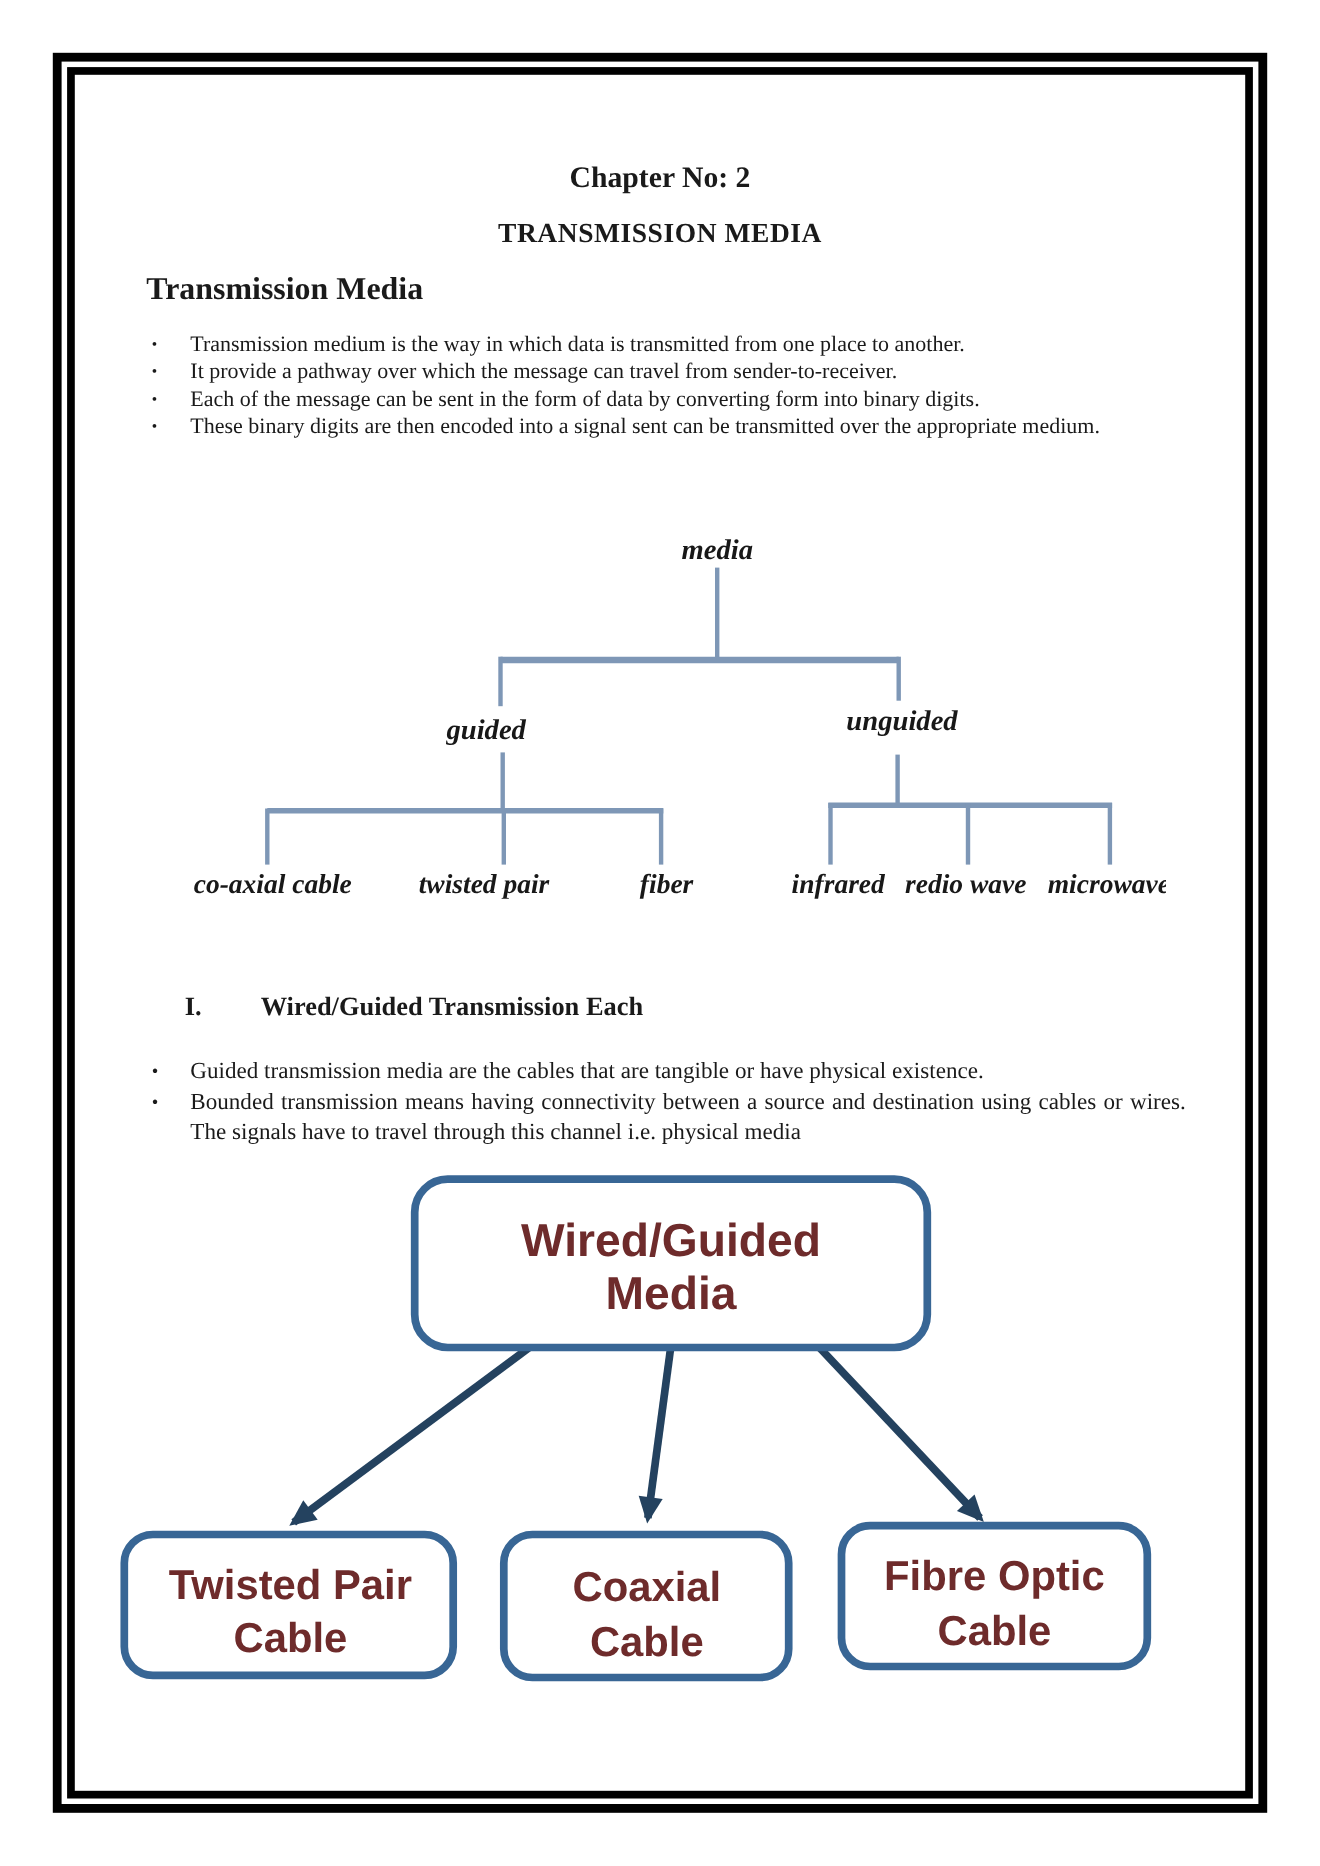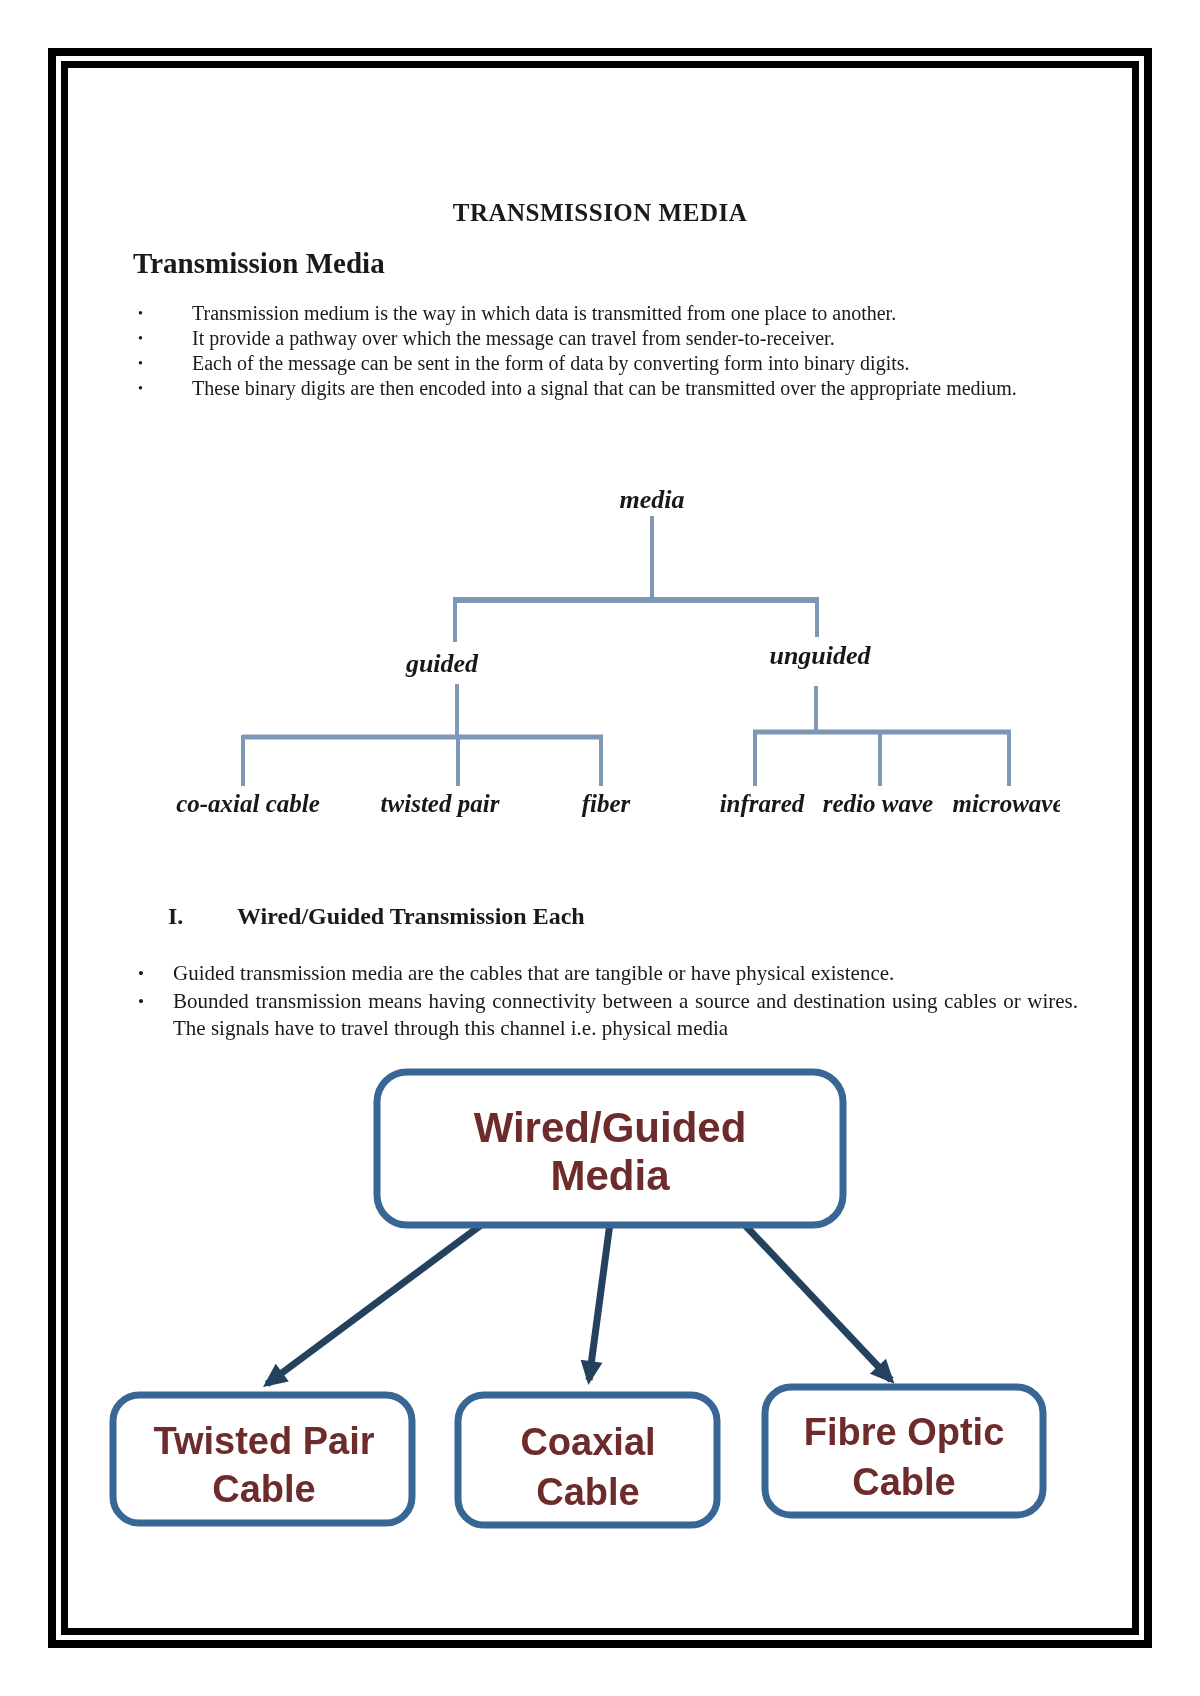--- a/index.html
+++ b/index.html
@@ -13,21 +13,21 @@
   .main-title{position:absolute;left:133px;width:934px;top:199px;text-align:center;
               font-size:25px;font-weight:700;letter-spacing:0.5px;}
   .heading1{position:absolute;left:133px;top:247px;font-size:29px;font-weight:700;}
 
   .bullets1{position:absolute;left:135px;top:301px;width:935px;font-size:20px;line-height:25px;}
   .bullets2{position:absolute;left:135px;top:960px;width:945px;font-size:21px;line-height:27.5px;}
   .bullet-row{display:flex;align-items:flex-start;}
   .bullet-row .marker{flex:0 0 35px;text-align:left;padding-left:3px;font-size:14px;line-height:inherit;}
   .bullets2 .bullet-row .marker{font-size:17px;}
   .bullet-row .btext{flex:1 1 auto;text-align:justify;}
-  .bullets1 .btext{max-width:900px;margin-left:19px;}
+  .bullets1 .btext{max-width:900px;}
   .bullets2 .btext{max-width:905px;}
 
   .sec2-head{position:absolute;left:168px;top:903px;font-size:24px;font-weight:700;display:flex;}
   .sec2-head .numeral{width:69px;}
 
   svg{position:absolute;}
   .tree-svg{left:140px;top:470px;}
   .fc-svg{left:80px;top:1050px;}
 
   .tline{stroke:var(--tree_line,#7e97b6);stroke-width:4;fill:none;}
@@ -44,39 +44,40 @@
   .fc-label.child{font-size:38px;}
   .fc-arrow{stroke:var(--arrow,#24425f);stroke-width:7;fill:none;}
 </style>
 </head>
 <body>
 
 <div class="page">
   <div class="border-outer"></div>
   <div class="border-inner"></div>
 
+  <div class="chapter-title">Chapter No: 2</div>
   <div class="main-title">TRANSMISSION MEDIA</div>
   <div class="heading1">Transmission Media</div>
 
   <div class="bullets1">
     <div class="bullet-row">
       <span class="marker">•</span>
       <span class="btext">Transmission medium is the way in which data is transmitted from one place to another.</span>
     </div>
     <div class="bullet-row">
       <span class="marker">•</span>
       <span class="btext">It provide a pathway over which the message can travel from sender-to-receiver.</span>
     </div>
     <div class="bullet-row">
       <span class="marker">•</span>
       <span class="btext">Each of the message can be sent in the form of data by converting form into binary digits.</span>
     </div>
     <div class="bullet-row">
       <span class="marker">•</span>
-      <span class="btext">These binary digits are then encoded into a signal that can be transmitted over the appropriate medium.</span>
+      <span class="btext">These binary digits are then encoded into a signal sent can be transmitted over the appropriate medium.</span>
     </div>
   </div>
 
   <svg class="tree-svg" width="920" height="360" viewBox="0 0 920 360">
     <text class="tree-label" x="512" y="38">media</text>
     <line class="tline" x1="512" y1="46" x2="512" y2="130"></line>
     <line class="tbar" x1="315" y1="130" x2="677" y2="130"></line>
     <line class="tline" x1="315" y1="127" x2="315" y2="172"></line>
     <line class="tline" x1="677" y1="127" x2="677" y2="167"></line>
 

